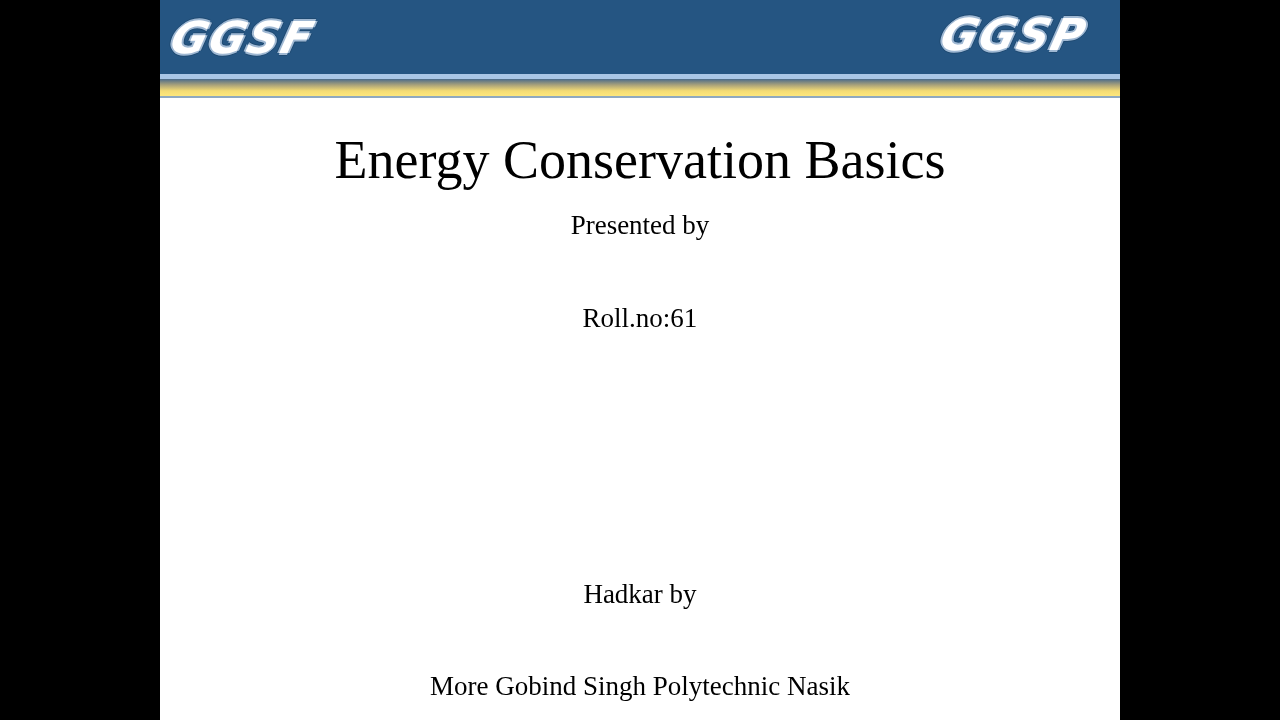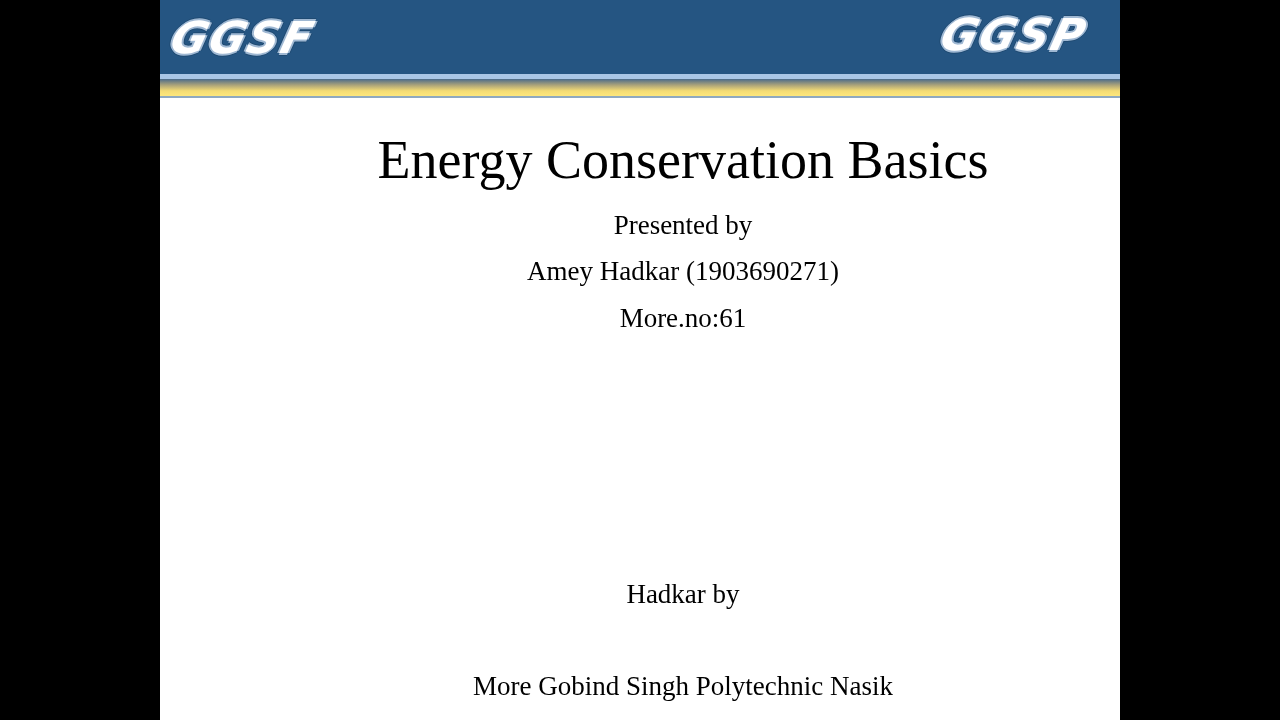--- a/index.html
+++ b/index.html
@@ -38,38 +38,36 @@
         -2px 0 0 #9fb8d3, 2px 0 0 #9fb8d3, 0 -2px 0 #9fb8d3, 0 2px 0 #9fb8d3,
         -3px 0 0 #1f4a72, 3px 0 0 #1f4a72, 0 -3px 0 #1f4a72, 0 3px 0 #1f4a72;
       line-height: 48px;
     }
     .logo-left { left: 12px; }
     .logo-right { left: 782px; top: 11px; }
     .text {
       position: absolute; left: 0; width: 960px; text-align: center;
       font-family: "Liberation Serif", serif; color: #000000;
       white-space: nowrap;
-      padding-left: 43px;
     }
     .title { top: 128px; font-size: 54px; line-height: 64px; }
     .sub { font-size: 27px; line-height: 36px; }
   </style>
 </head>
 <body>
 
 <div class="slide">
   <div class="banner">
     <div class="banner-blue"></div>
     <div class="banner-light"></div>
     <div class="banner-gradient"></div>
     <div class="banner-edge"></div>
     <div class="logo logo-left">GGSF</div>
     <div class="logo logo-right">GGSP</div>
   </div>
 
   <div class="text title">Energy Conservation Basics</div>
   <div class="text sub" style="top:207px;">Presented by</div>
-  <div class="text sub" style="top:253px;">Amey Hadkar (1903690271)</div>
-  <div class="text sub" style="top:300px;">More.no:61</div>
+  <div class="text sub" style="top:300px;">Roll.no:61</div>
 
   <div class="text sub" style="top:576px;">Hadkar by</div>
   <div class="text sub" style="top:668px;">More Gobind Singh Polytechnic Nasik</div>
 </div>
 
 </body></html>

